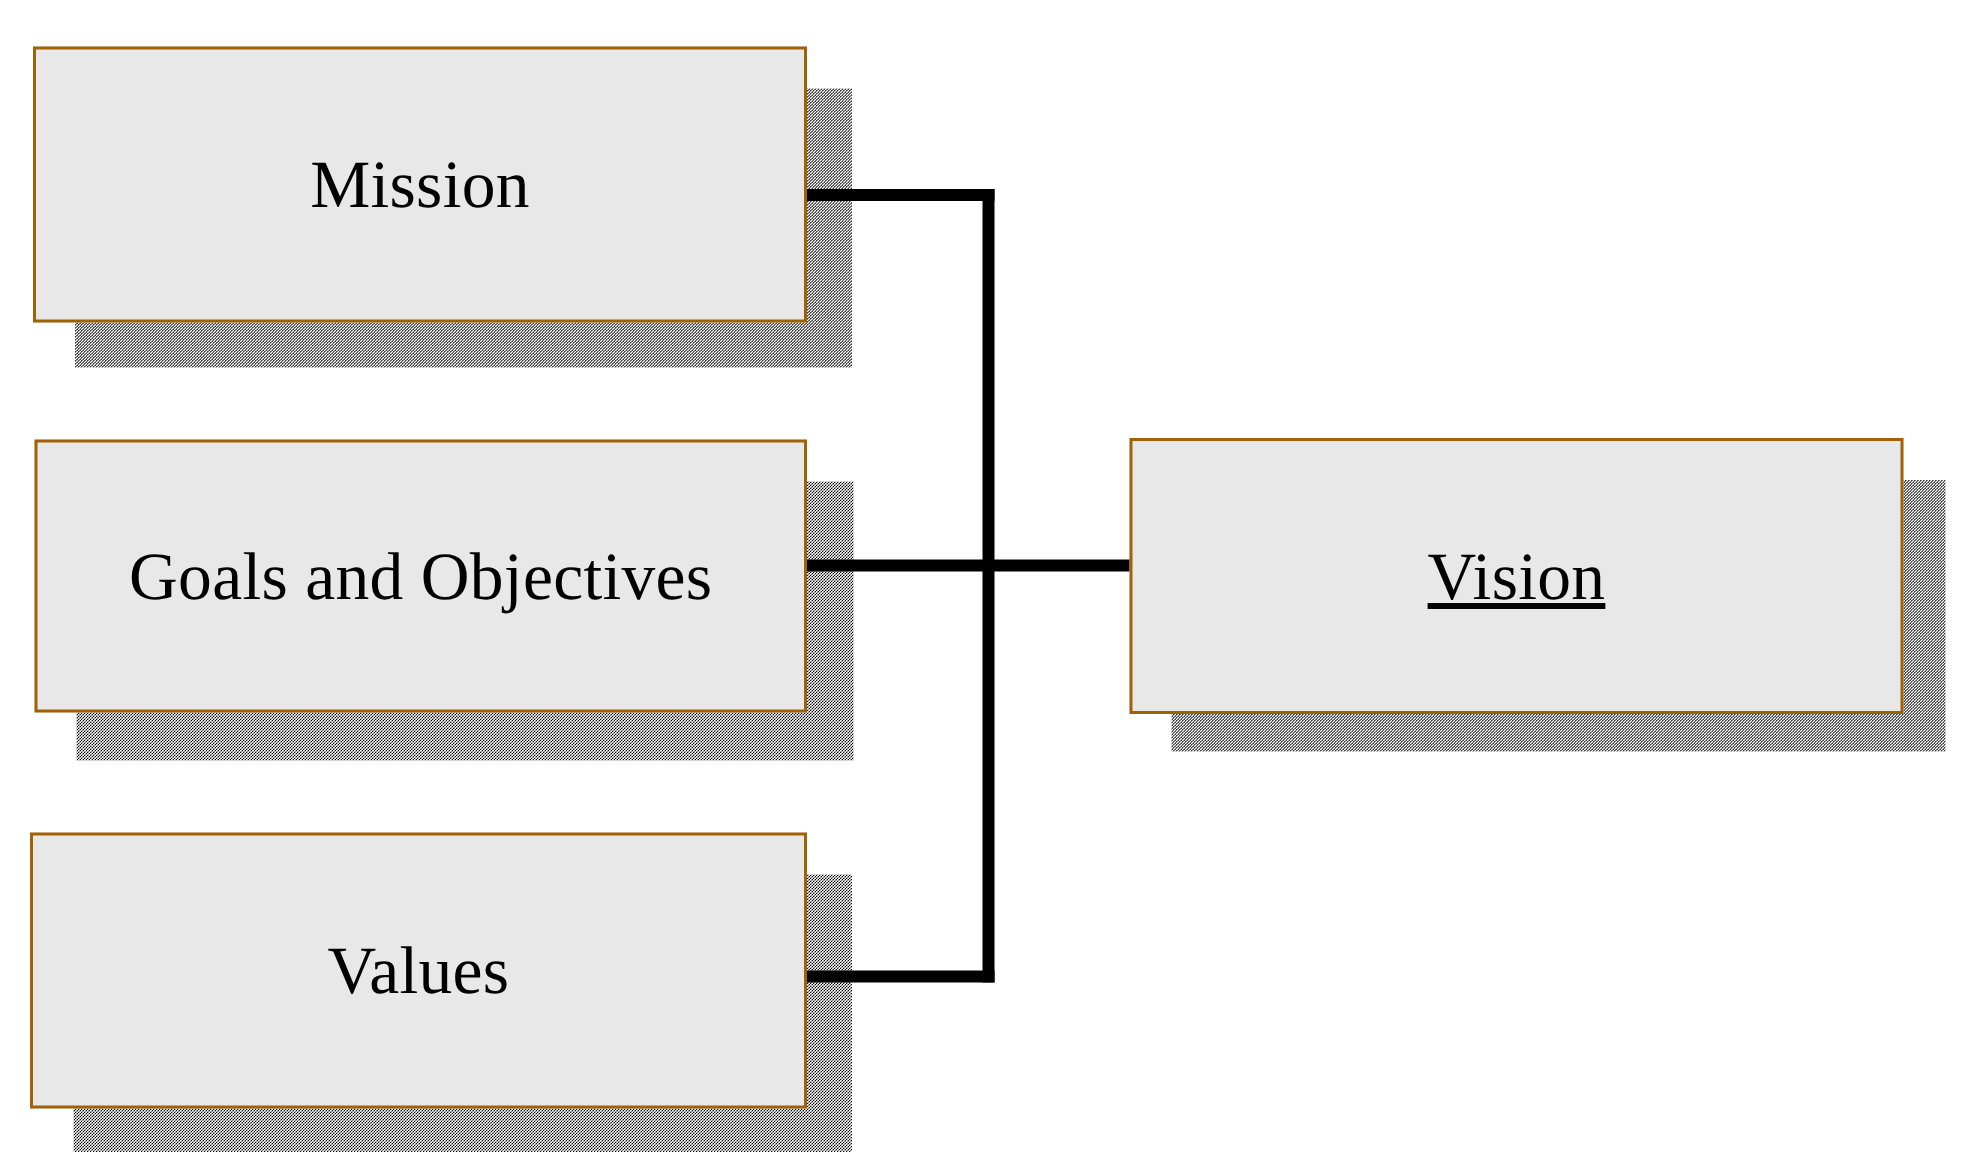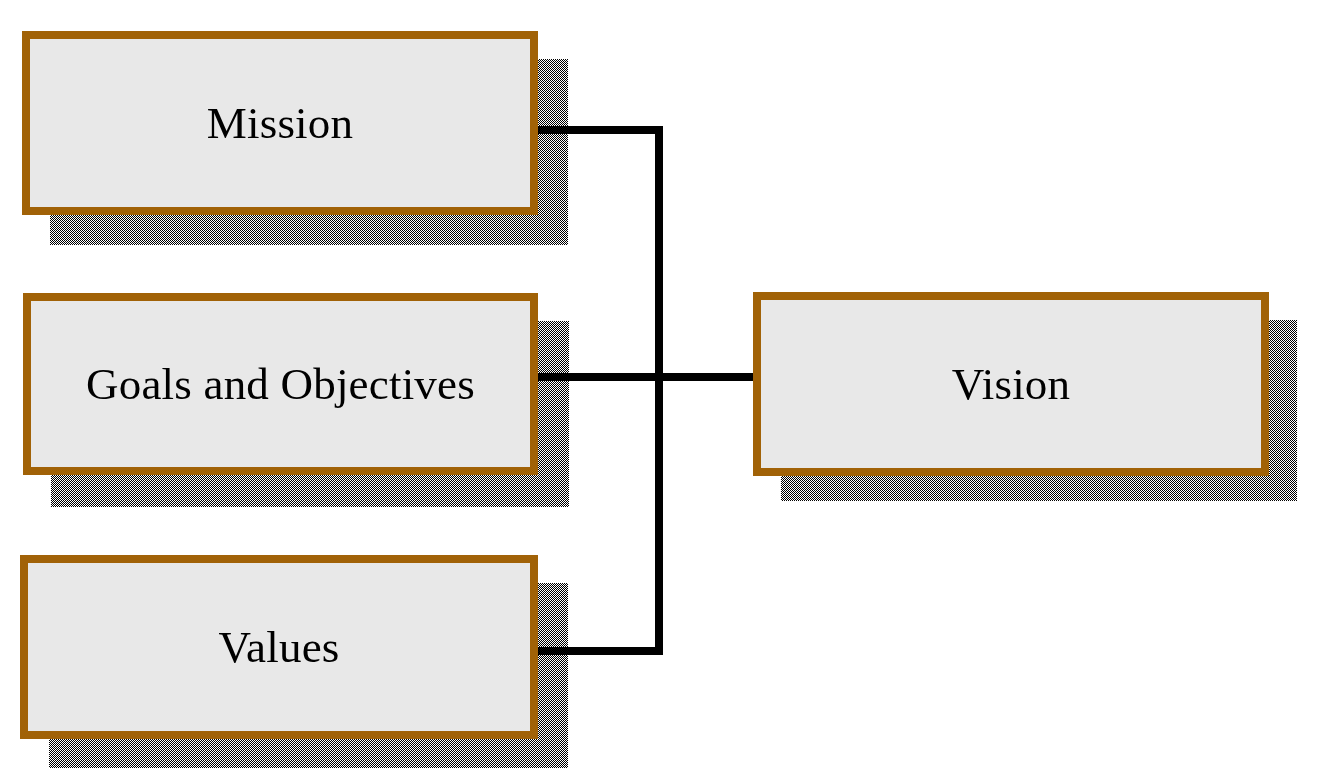--- a/index.html
+++ b/index.html
@@ -17,21 +17,21 @@
     height: 783px;
     background: #ffffff;
     overflow: hidden;
   }
 
   
   .node {
     position: absolute;
     box-sizing: border-box;
     background: #e8e8e8;
-    border: 8px solid #a16207;
+    border: 2px solid #a16207;
     display: flex;
     align-items: center;
     justify-content: center;
     z-index: 3;
   }
   .node-label {
     font-family: "Liberation Serif", serif;
     font-size: 45px;
     line-height: 1;
     color: #000000;
@@ -81,17 +81,17 @@
   </div>
 
   <div class="node" style="left:20px; top:555px; width:518px; height:184px;">
     <span class="node-label">Values</span>
   </div>
 
   <div class="node" style="left:23px; top:293px; width:515px; height:182px;">
     <span class="node-label">Goals and Objectives</span>
   </div>
 
-  <div class="node" style="left:753px; top:292px; width:516px; height:184px;">
+  <div class="node" style="left:753px; top:292px; width:516px; height:184px;text-decoration:underline;">
     <span class="node-label">Vision</span>
   </div>
 
 </div>
 
 </body></html>

